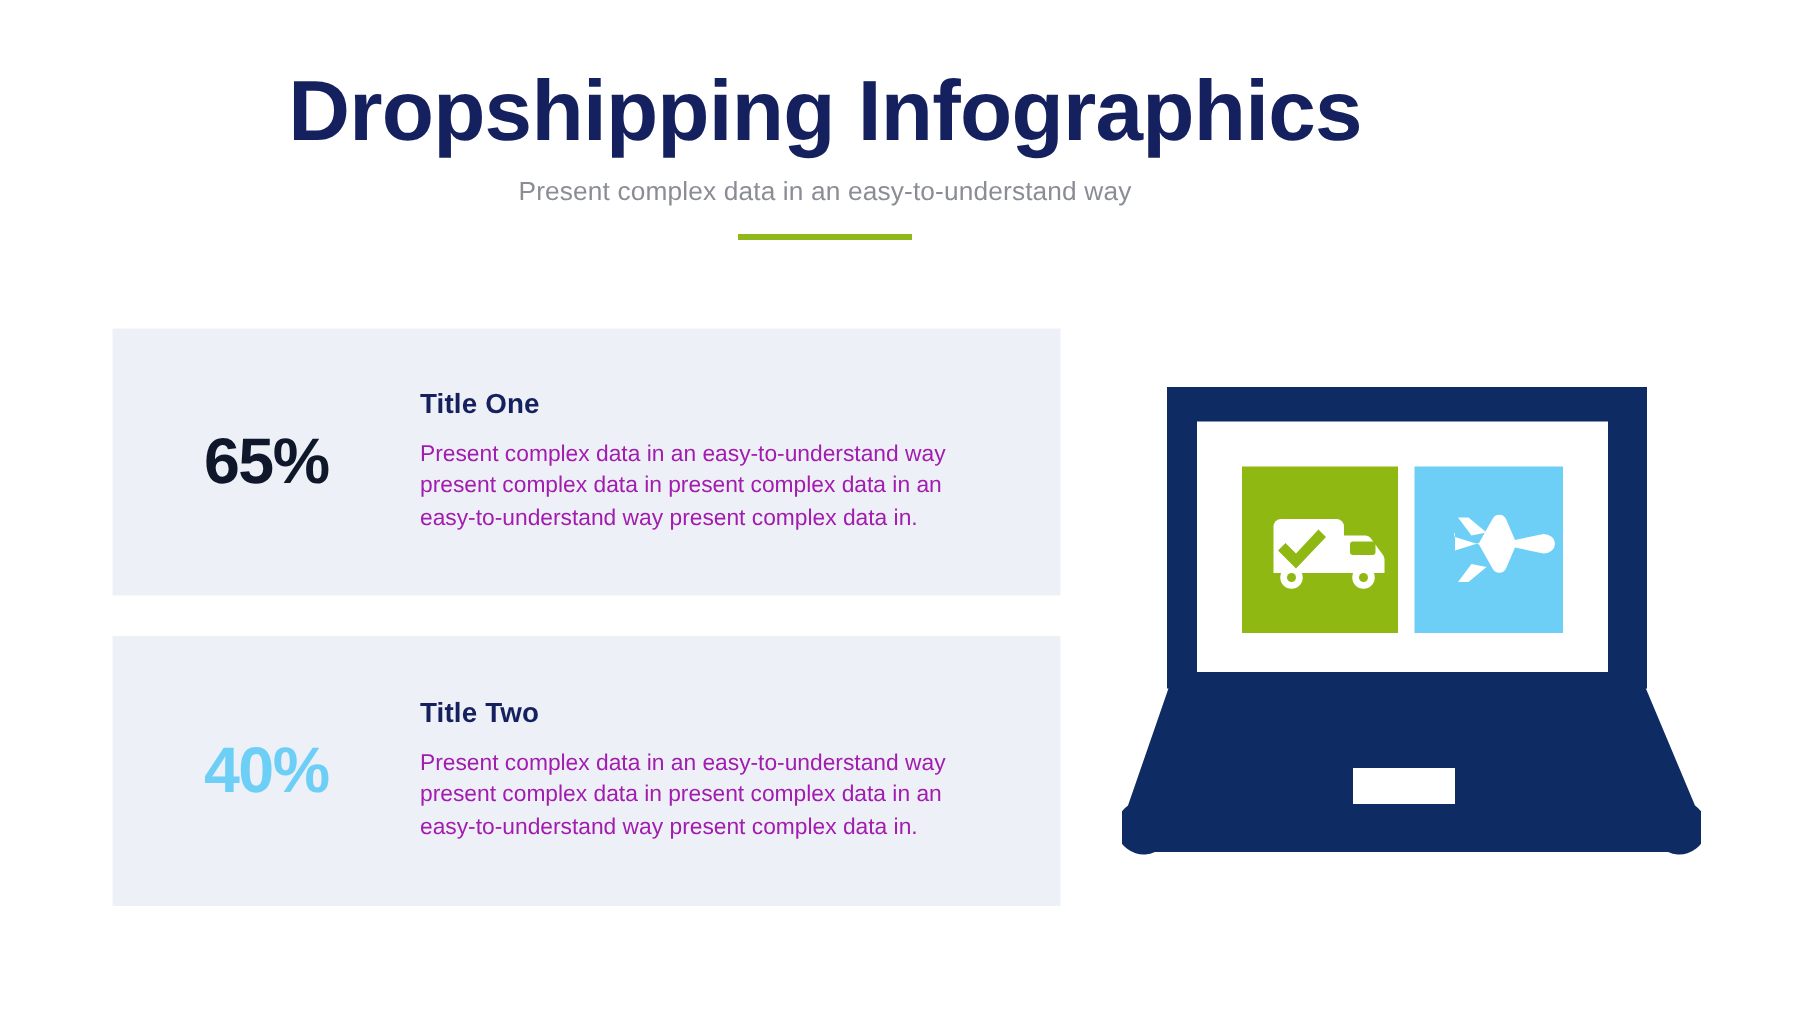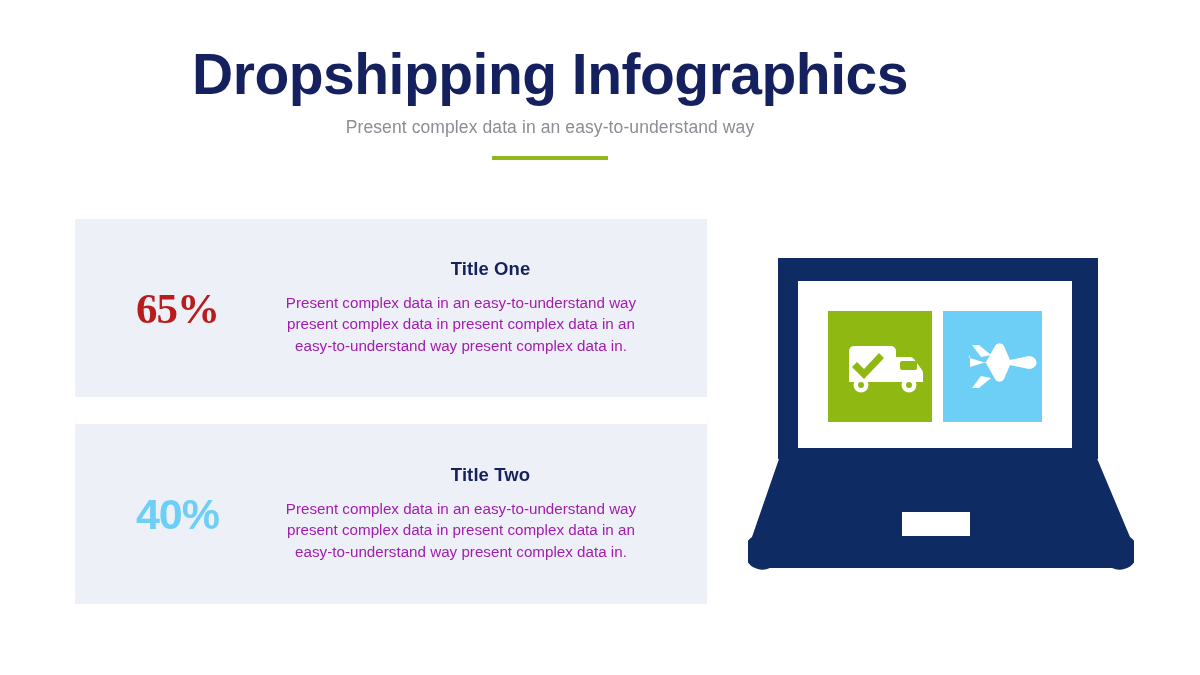--- a/index.html
+++ b/index.html
@@ -73,27 +73,26 @@
 
   .card-pct {
     width: 205px;
     flex: 0 0 205px;
     text-align: center;
     font-size: 43px;
     font-weight: bold;
     letter-spacing: -1px;
     line-height: 1;
   }
-  .pct--green { color: #b91c1c; font-family: Liberation Serif, serif; }
+  .pct--green { color: #0f172a; }
   .pct--blue  { color: #6dcff6; }
 
   .card-body {
     flex: 1 1 auto;
     padding-right: 6px;
-    text-align: center;
   }
   .card-title {
     font-size: 18.5px;
     font-weight: bold;
     color: #15205e;
     margin: 0 0 12px 0;
     line-height: 1.1;
     letter-spacing: 0.1px;
   }
   .card-text {

